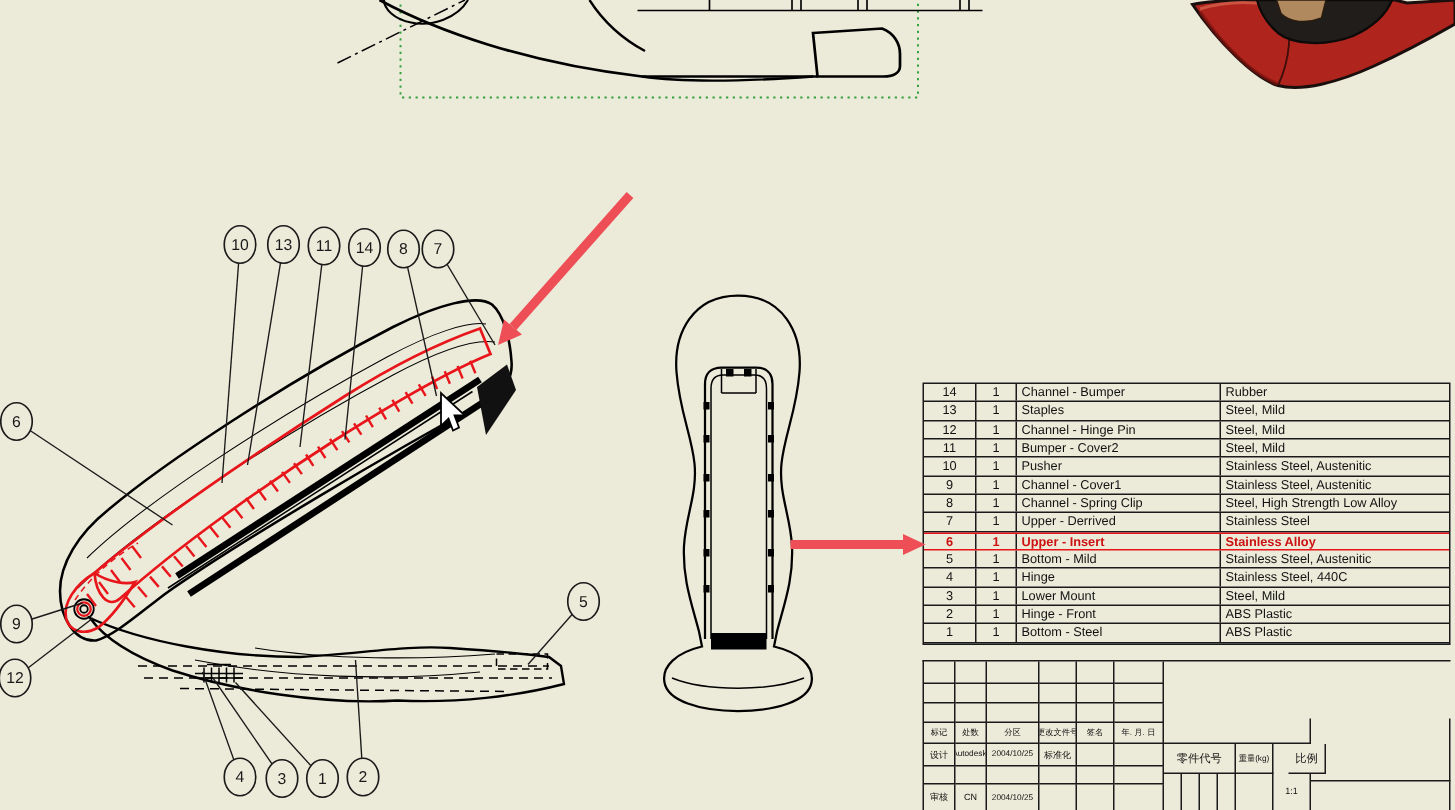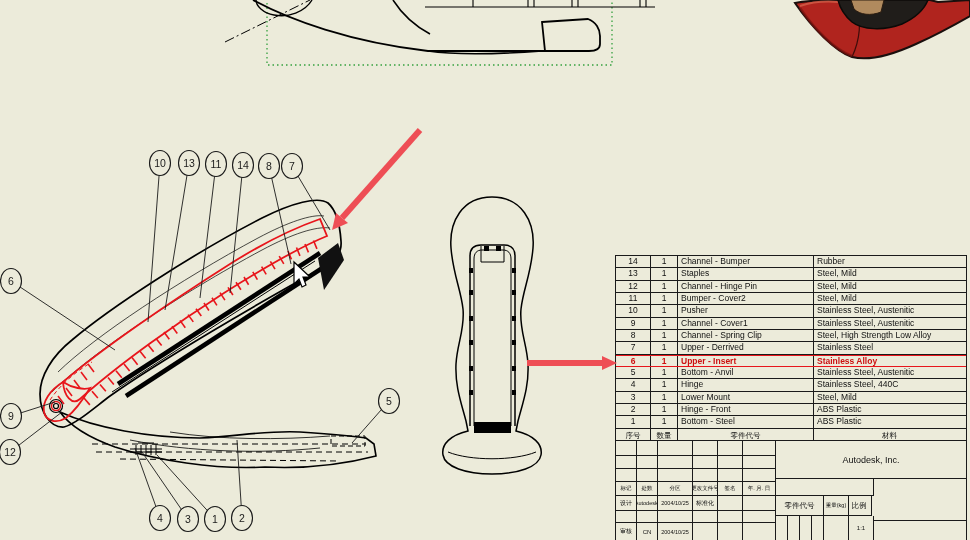--- a/index.html
+++ b/index.html
@@ -90,21 +90,21 @@
       </div>
       <div class="prow hl">
         <div class="cnum">6</div>
         <div class="cnum">1</div>
         <div class="ctext">Upper - Insert</div>
         <div class="ctext">Stainless Alloy</div>
       </div>
       <div class="prow">
         <div class="cnum">5</div>
         <div class="cnum">1</div>
-        <div class="ctext">Bottom - Anvil</div>
+        <div class="ctext">Bottom - Mild</div>
         <div class="ctext">Stainless Steel, Austenitic</div>
       </div>
       <div class="prow">
         <div class="cnum">4</div>
         <div class="cnum">1</div>
         <div class="ctext">Hinge</div>
         <div class="ctext">Stainless Steel, 440C</div>
       </div>
       <div class="prow">
         <div class="cnum">3</div>
@@ -116,26 +116,20 @@
         <div class="cnum">2</div>
         <div class="cnum">1</div>
         <div class="ctext">Hinge - Front</div>
         <div class="ctext">ABS Plastic</div>
       </div>
       <div class="prow">
         <div class="cnum">1</div>
         <div class="cnum">1</div>
         <div class="ctext">Bottom - Steel</div>
         <div class="ctext">ABS Plastic</div>
-      </div>
-      <div class="prow phead">
-        <div>序号</div>
-        <div>数量</div>
-        <div>零件代号</div>
-        <div>材料</div>
       </div>
     </div>
 
   <div id="tblock">
       <div class="tcell" style="left: 0px; top: 0px; width: 21px; height: 15px;"></div>
       <div class="tcell" style="left: 21px; top: 0px; width: 21px; height: 15px;"></div>
       <div class="tcell" style="left: 42px; top: 0px; width: 35px; height: 15px;"></div>
       <div class="tcell" style="left: 77px; top: 0px; width: 25px; height: 15px;"></div>
       <div class="tcell" style="left: 102px; top: 0px; width: 25px; height: 15px;"></div>
       <div class="tcell" style="left: 127px; top: 0px; width: 33px; height: 15px;"></div>
@@ -168,25 +162,24 @@
       <div class="tcell" style="left: 42px; top: 70px; width: 35px; height: 12px;"></div>
       <div class="tcell" style="left: 77px; top: 70px; width: 25px; height: 12px;"></div>
       <div class="tcell" style="left: 102px; top: 70px; width: 25px; height: 12px;"></div>
       <div class="tcell" style="left: 127px; top: 70px; width: 33px; height: 12px;"></div>
       <div class="tcell" style="left: 0px; top: 82px; width: 21px; height: 18px; font-size: 6px;">审核</div>
       <div class="tcell" style="left: 21px; top: 82px; width: 21px; height: 18px; font-size: 6px;">CN</div>
       <div class="tcell" style="left: 42px; top: 82px; width: 35px; height: 18px; font-size: 5.5px;">2004/10/25</div>
       <div class="tcell" style="left: 77px; top: 82px; width: 25px; height: 18px;"></div>
       <div class="tcell" style="left: 102px; top: 82px; width: 25px; height: 18px;"></div>
       <div class="tcell" style="left: 127px; top: 82px; width: 33px; height: 18px;"></div>
-      <div class="tcell" style="left: 160px; top: 0px; width: 191px; height: 38px; font-size: 9px;">Autodesk, Inc.</div>
       <div class="tcell" style="left: 160px; top: 38px; width: 98px; height: 17px;"></div>
       <div class="tcell" style="left: 160px; top: 55px; width: 48px; height: 20px; font-size: 7.5px;">零件代号</div>
       <div class="tcell" style="left: 208px; top: 55px; width: 25px; height: 20px; font-size: 5.5px;">重量(kg)</div>
-      <div class="tcell" style="left: 231px; top: 55px; width: 25px; height: 20px; font-size: 7.5px;">比例</div>
+      <div class="tcell" style="left: 243px; top: 55px; width: 25px; height: 20px; font-size: 7.5px;">比例</div>
       <div class="tcell" style="left: 160px; top: 75px; width: 12px; height: 25px;"></div>
       <div class="tcell" style="left: 172px; top: 75px; width: 12px; height: 25px;"></div>
       <div class="tcell" style="left: 184px; top: 75px; width: 12px; height: 25px;"></div>
       <div class="tcell" style="left: 196px; top: 75px; width: 12px; height: 25px;"></div>
       <div class="tcell" style="left: 208px; top: 75px; width: 25px; height: 25px;"></div>
       <div class="tcell" style="left: 233px; top: 75px; width: 25px; height: 25px; font-size: 6px;">1:1</div>
       <div class="tcell" style="left: 258px; top: 38px; width: 93px; height: 42px;"></div>
       <div class="tcell" style="left: 258px; top: 80px; width: 93px; height: 20px;"></div>
     </div>
 

